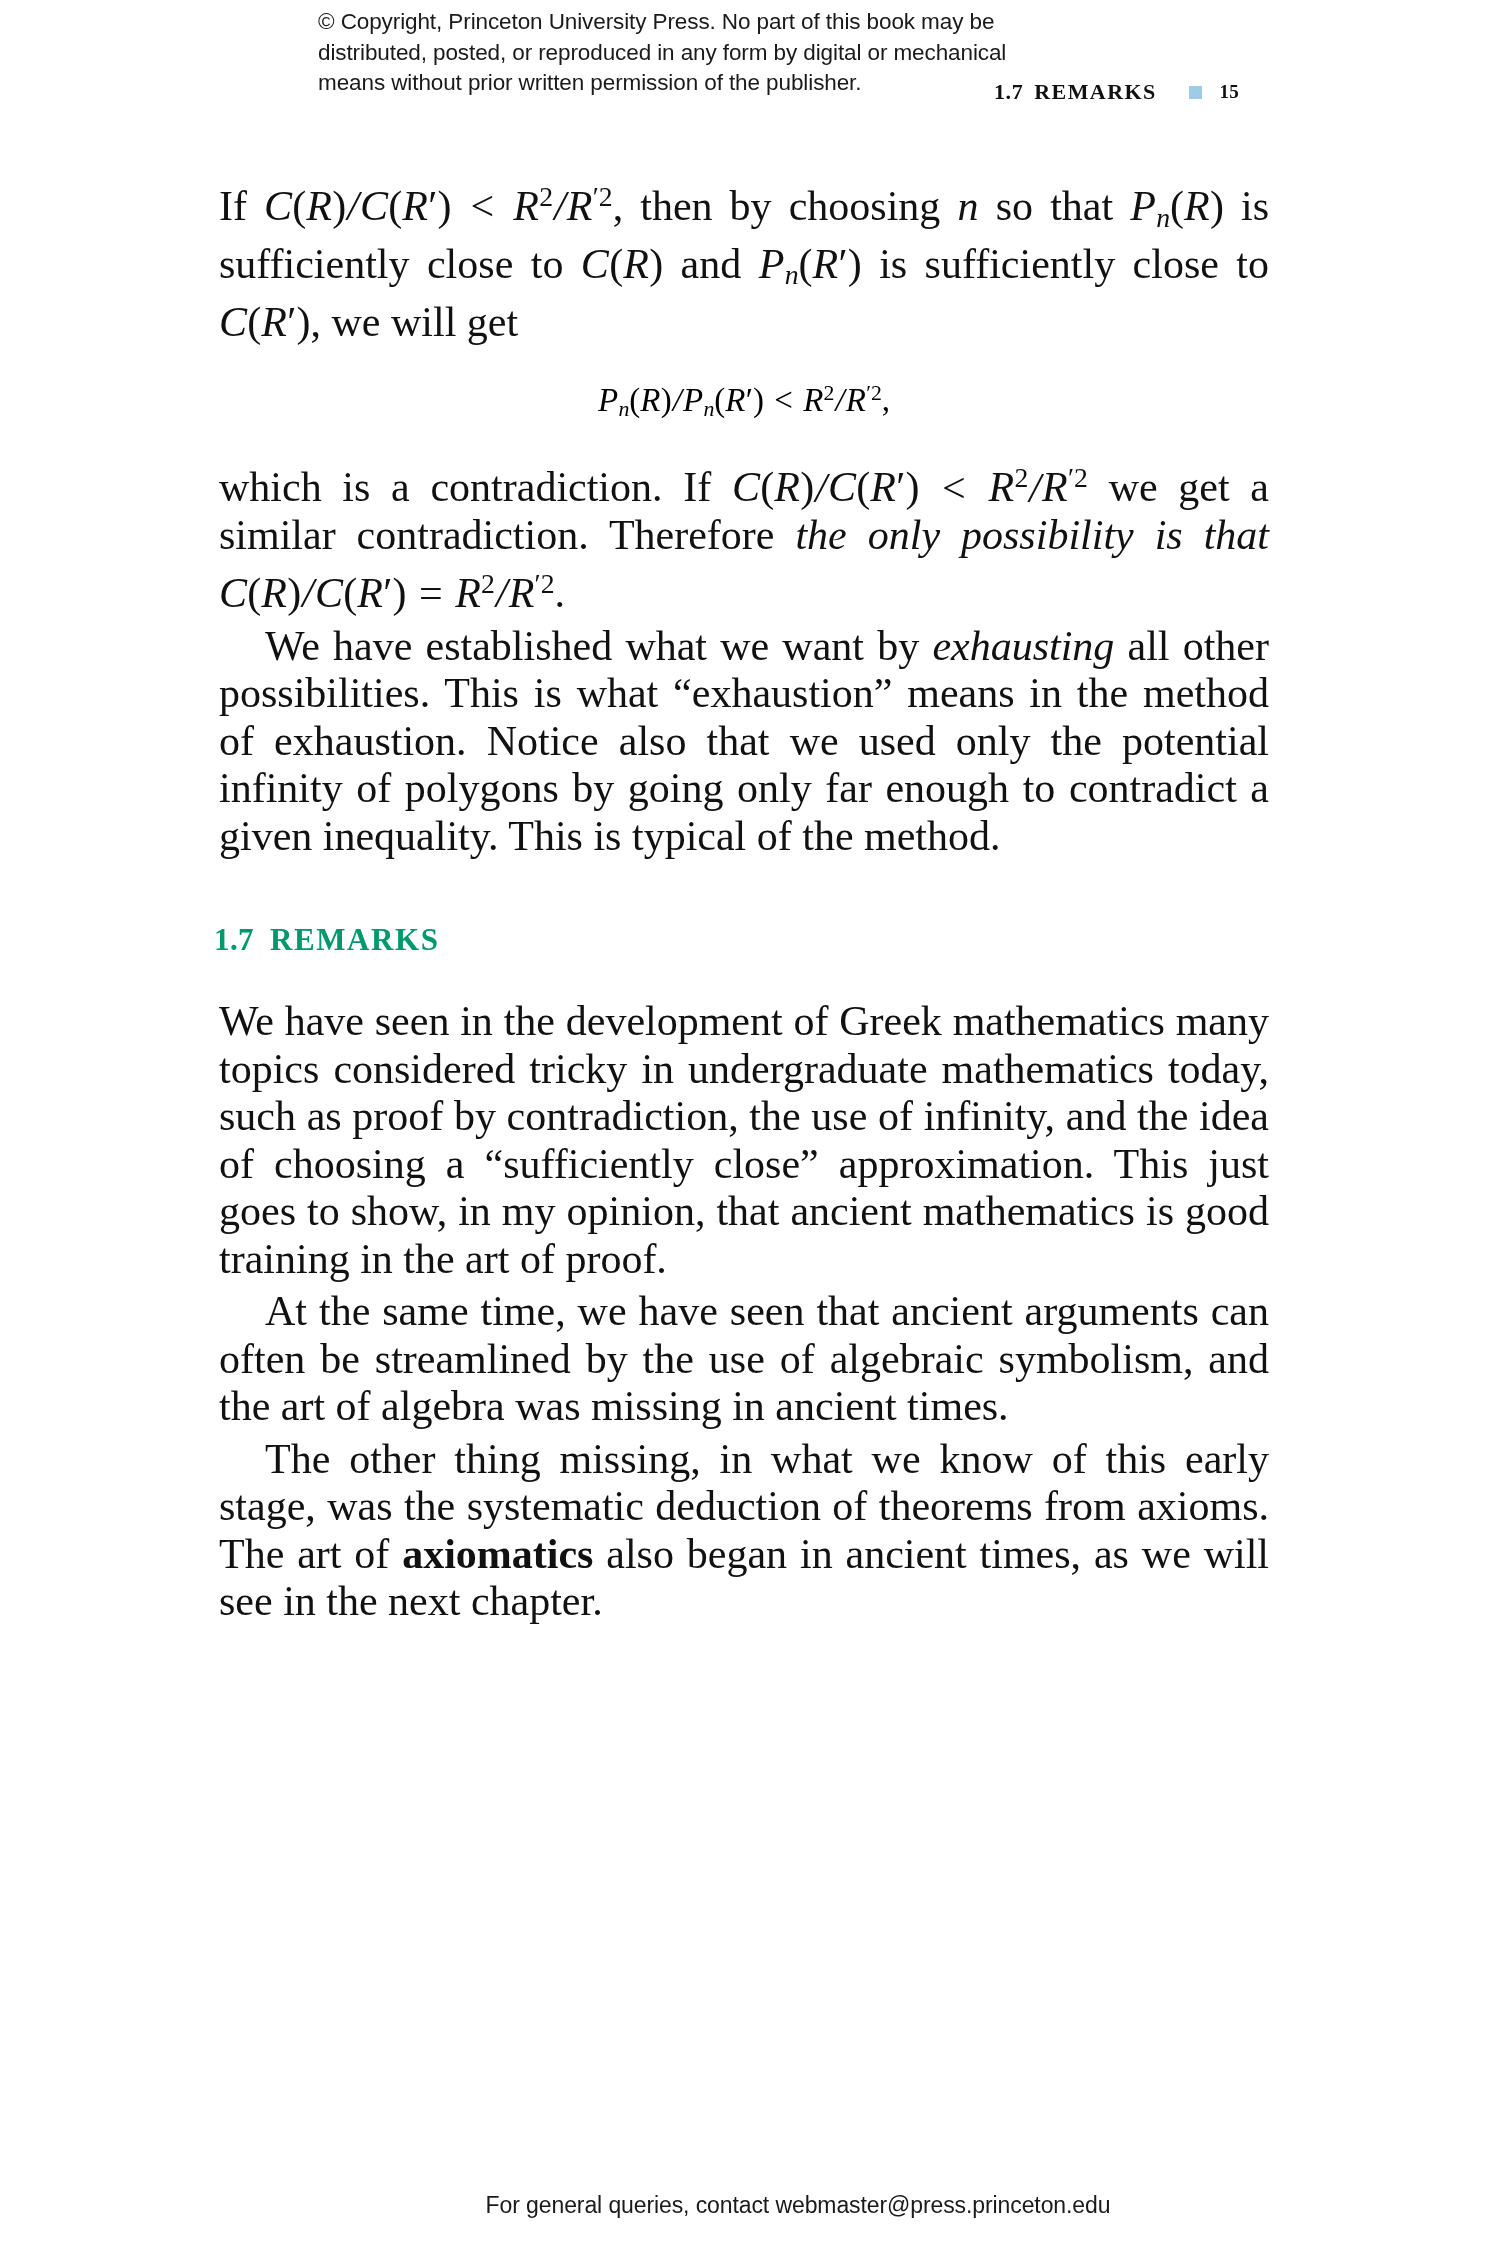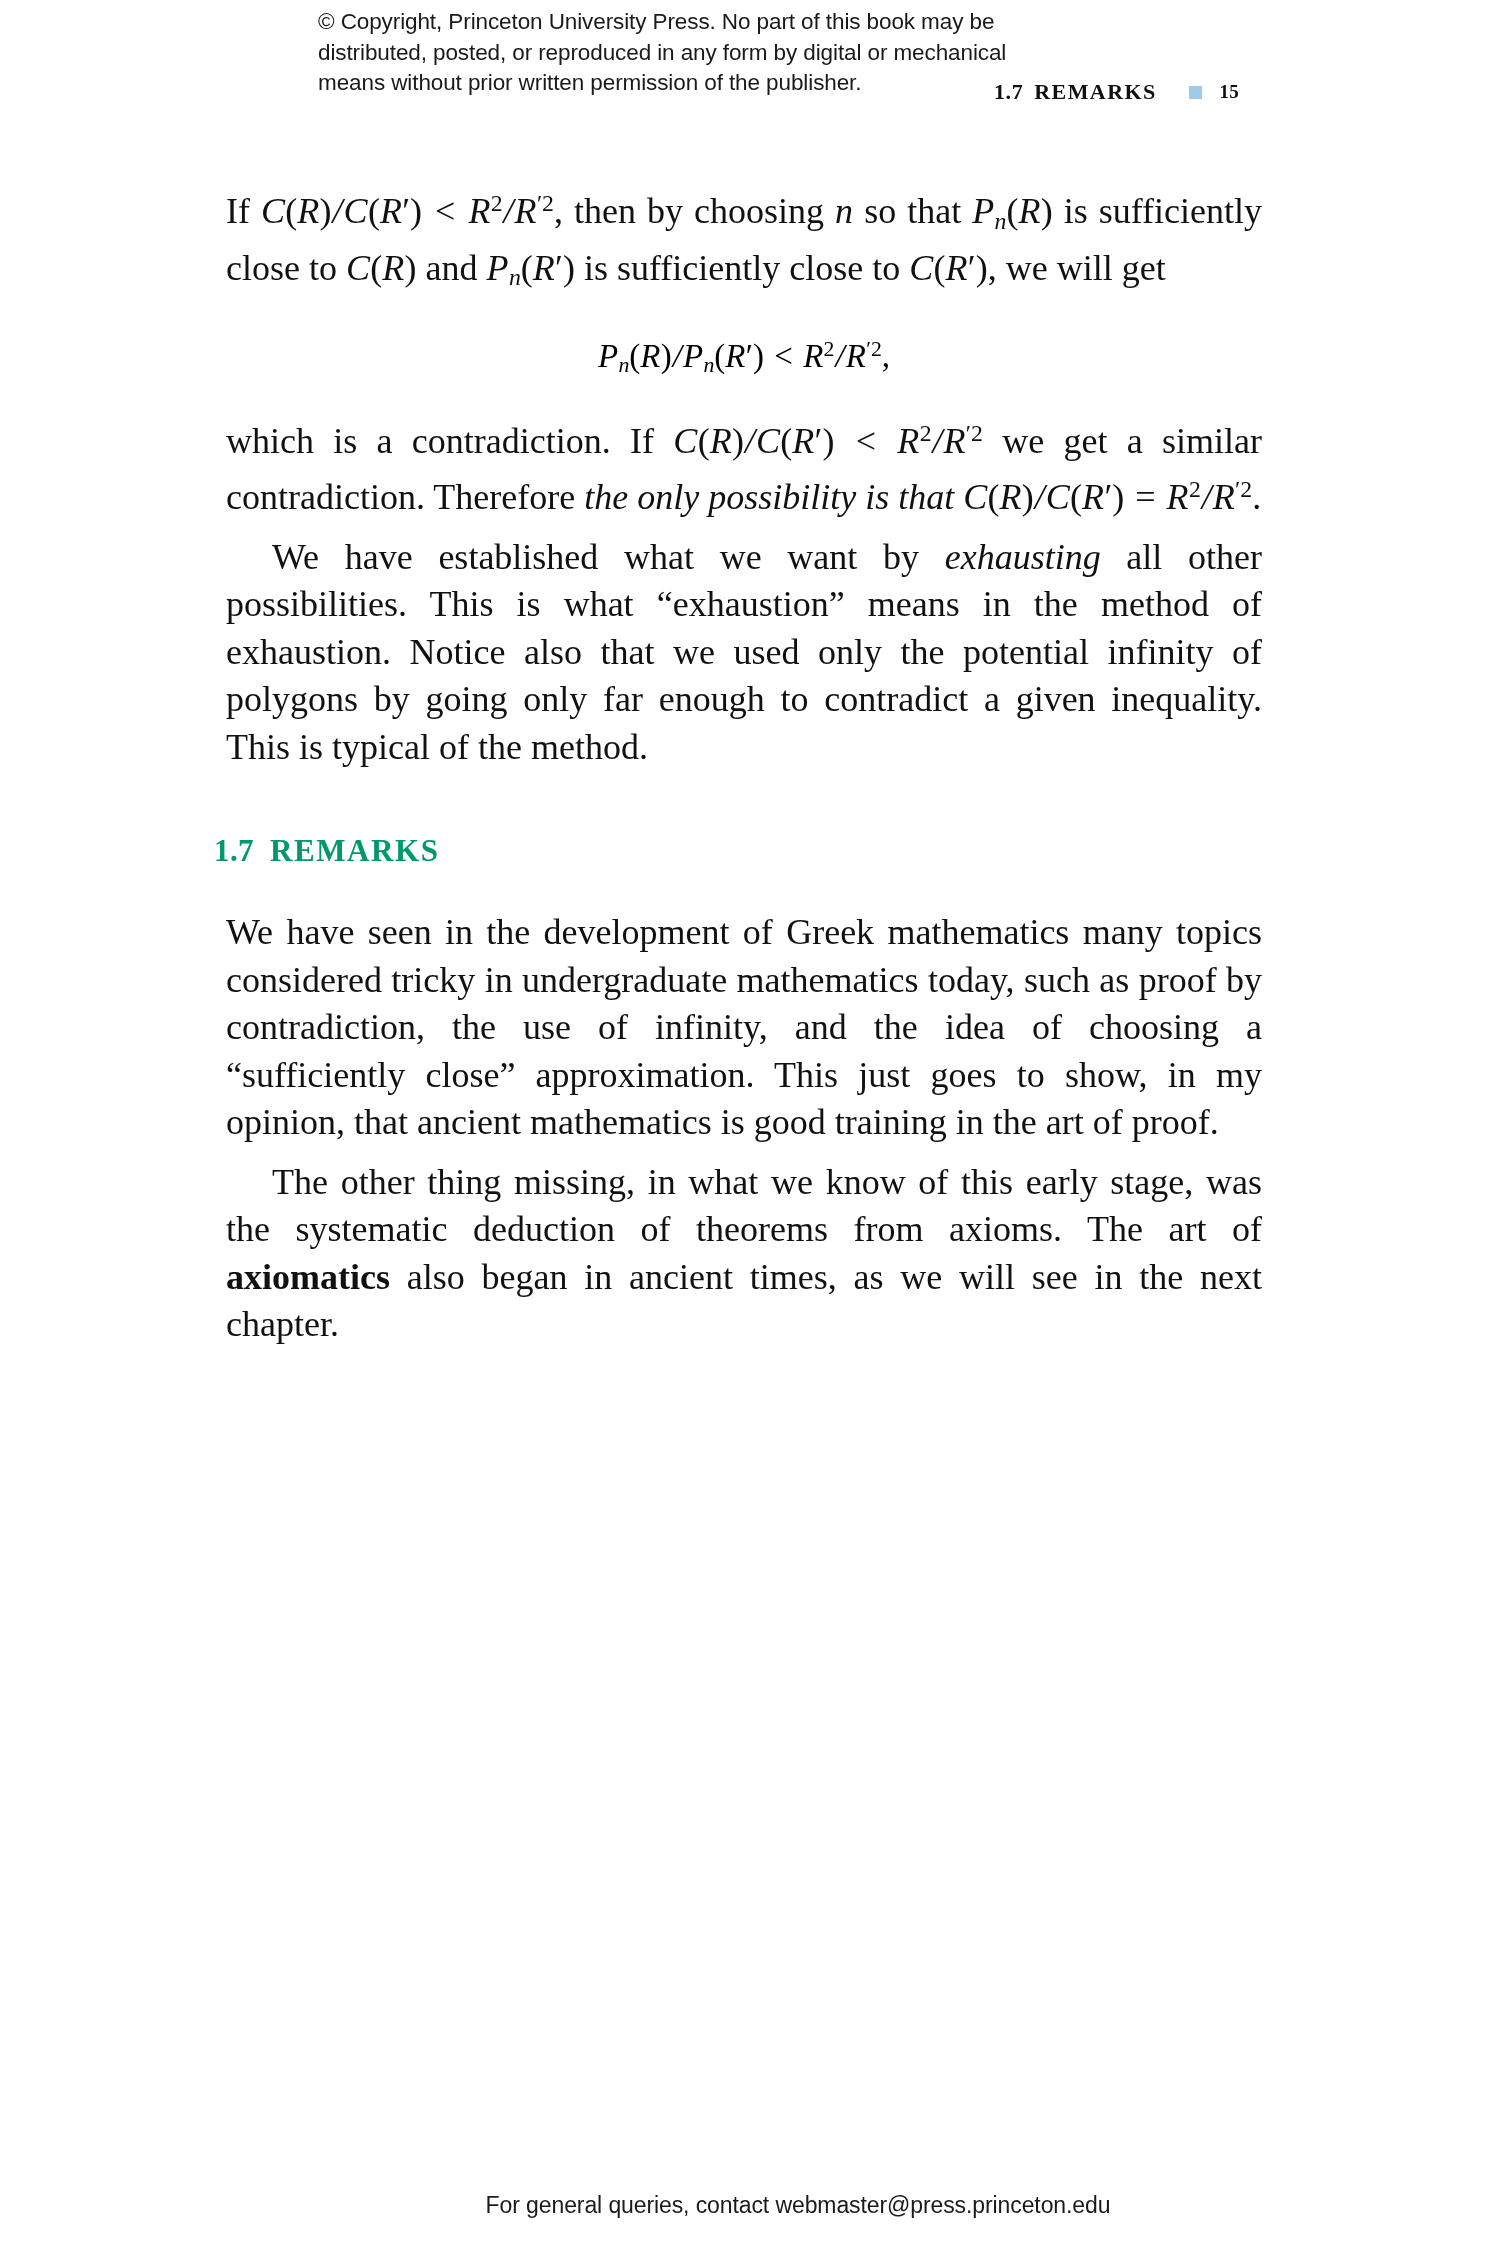--- a/index.html
+++ b/index.html
@@ -84,22 +84,22 @@
   }
 
   
   .textblock {
     position: absolute;
     left: 214px;
     top: 168px;
     width: 1060px;
   }
   p.body {
-    margin: 12px;
-    font-size: 36px;
+    margin: 5px;
+    font-size: 42px;
     line-height: 47.5px;
     text-align: justify;
     text-justify: inter-word;
     color: #111;
     -webkit-hyphens: none;
     hyphens: none;
   }
   p.body.indent { text-indent: 46px; }
 
   .display-eq {
@@ -189,20 +189,21 @@
     <div class="display-eq"><span class="mvar">P</span><span class="msub">n</span><span class="paren">(</span><span class="mvar">R</span><span class="paren">)</span><span class="mslash">/</span><span class="mvar">P</span><span class="msub">n</span><span class="paren">(</span><span class="mvar">R</span><span class="mprime">′</span><span class="paren">)</span> <span class="mop">&lt;</span> <span class="mvar">R</span><span class="msup">2</span><span class="mslash">/</span><span class="mvar">R</span><span class="msup">′2</span><span class="mrm">,</span></div>
 
     <p class="body"><span>which is a contradiction. If </span><span class="mvar">C</span><span class="paren">(</span><span class="mvar">R</span><span class="paren">)</span><span class="mslash">/</span><span class="mvar">C</span><span class="paren">(</span><span class="mvar">R</span><span class="mprime">′</span><span class="paren">)</span> <span class="mop">&lt;</span> <span class="mvar">R</span><span class="msup">2</span><span class="mslash">/</span><span class="mvar">R</span><span class="msup">′2</span><span> we get a similar contradiction. Therefore </span><em class="it">the only possibility is that </em><span class="mvar">C</span><span class="paren">(</span><span class="mvar">R</span><span class="paren">)</span><span class="mslash">/</span><span class="mvar">C</span><span class="paren">(</span><span class="mvar">R</span><span class="mprime">′</span><span class="paren">)</span> <span class="mop">=</span> <span class="mvar">R</span><span class="msup">2</span><span class="mslash">/</span><span class="mvar">R</span><span class="msup">′2</span><span>.</span></p>
 
     <p class="body indent"><span>We have established what we want by </span><em class="it">exhausting</em><span> all other possibilities. This is what “exhaustion” means in the method of exhaustion. Notice also that we used only the potential infinity of polygons by going only far enough to contradict a given inequality. This is typical of the method.</span></p>
 
     <div class="section-head" style="color: rgb(1, 153, 107);"><span class="sh-num">1.7</span><span class="sh-gap"></span><span class="sh-title">REMARKS</span></div>
 
     <p class="body">We have seen in the development of Greek mathematics many topics considered tricky in undergraduate mathematics today, such as proof by contradiction, the use of infinity, and the idea of choosing a “sufficiently close” approximation. This just goes to show, in my opinion, that ancient mathematics is good training in the art of proof.</p>
 
+    <p class="body indent">At the same time, we have seen that ancient arguments can often be streamlined by the use of algebraic symbolism, and the art of algebra was missing in ancient times.</p>
 
     <p class="body indent"><span>The other thing missing, in what we know of this early stage, was the systematic deduction of theorems from axioms. The art of </span><strong class="bd">axiomatics</strong><span> also began in ancient times, as we will see in the next chapter.</span></p>
 
   </div>
 
   <div class="footer">
     <span>For general queries, contact webmaster@press.princeton.edu</span>
   </div>
 
 </div>

